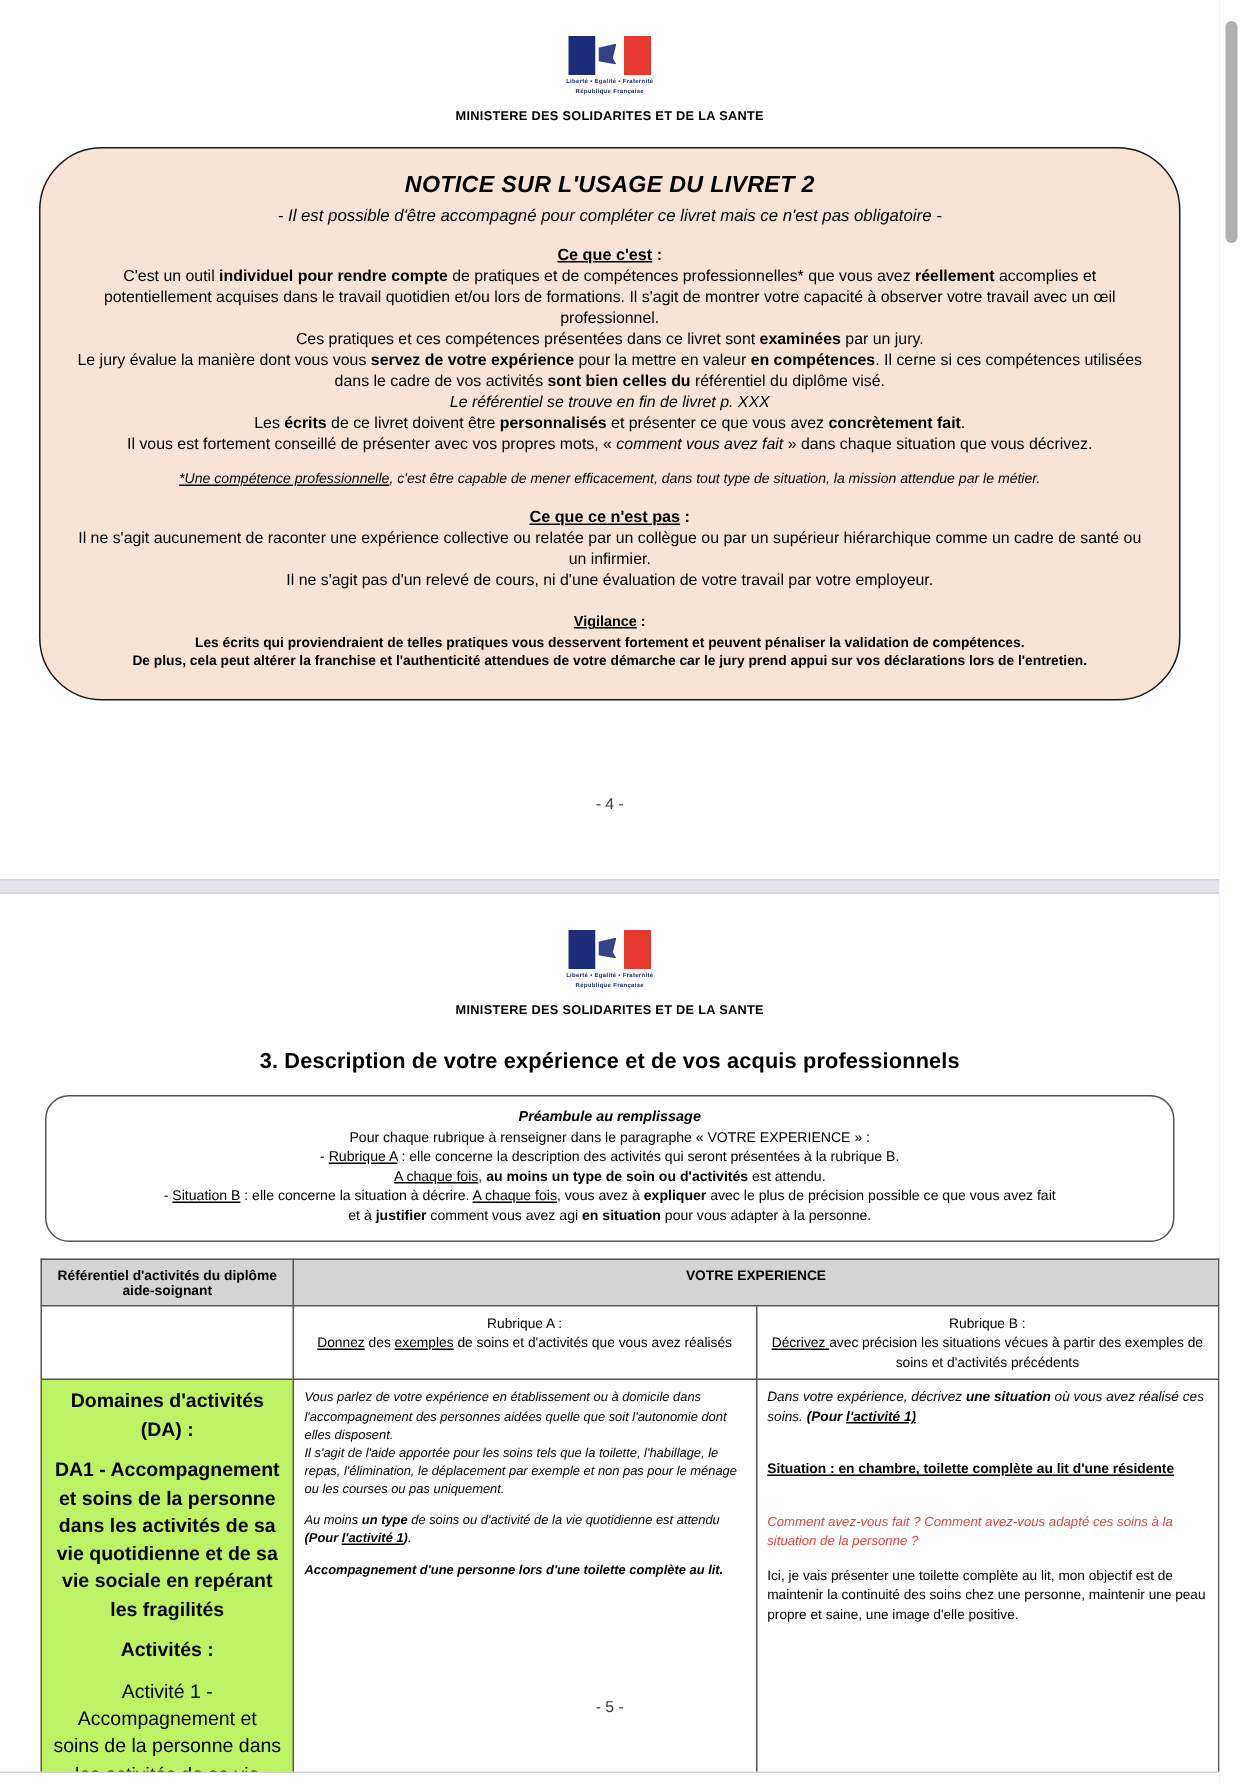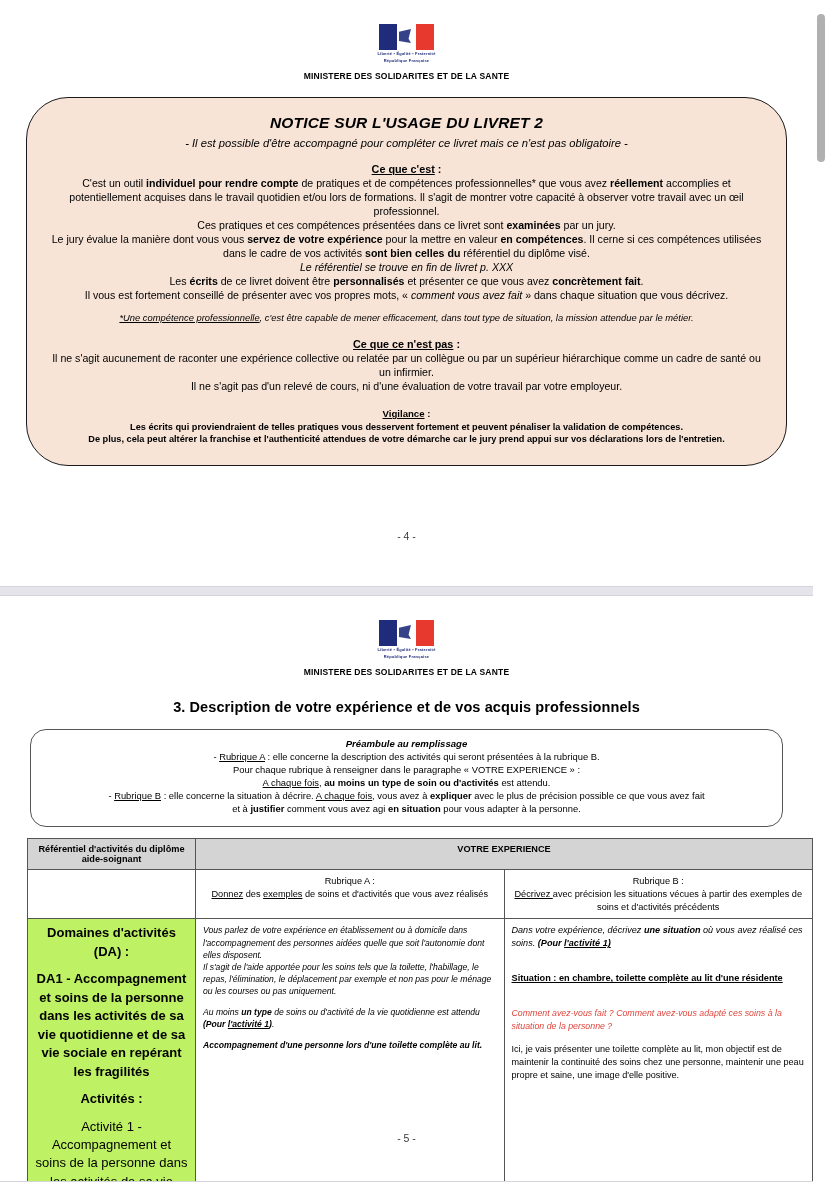--- a/index.html
+++ b/index.html
@@ -317,24 +317,24 @@
           <div class="devise">Liberté • Égalité • Fraternité</div>
           <div class="devise">République Française</div>
         </div>
         <div class="ministry-name">MINISTERE DES SOLIDARITES ET DE LA SANTE</div>
       </div>
 
       <div class="section-title">3. Description de votre expérience et de vos acquis professionnels</div>
 
       <div class="preamble-box">
         <div class="preamble-title">Préambule au remplissage</div>
+        <div class="preamble-line">Pour chaque rubrique à renseigner dans le paragraphe « VOTRE EXPERIENCE » :</div>
         <div class="preamble-line">-    <u>Rubrique A</u> : elle concerne la description des activités qui seront présentées à la rubrique B.</div>
-        <div class="preamble-line">Pour chaque rubrique à renseigner dans le paragraphe « VOTRE EXPERIENCE » :</div>
         <div class="preamble-line"><u>A chaque fois</u>, <b>au moins un type de soin ou d'activités</b> est attendu.</div>
-        <div class="preamble-line">-    <u>Rubrique B</u> : elle concerne la situation à décrire. <u>A chaque fois</u>, vous avez à <b>expliquer</b> avec le plus de précision possible ce que vous avez fait</div>
+        <div class="preamble-line">-    <u>Situation B</u> : elle concerne la situation à décrire. <u>A chaque fois</u>, vous avez à <b>expliquer</b> avec le plus de précision possible ce que vous avez fait</div>
         <div class="preamble-line">et à <b>justifier</b> comment vous avez agi <b>en situation</b> pour vous adapter à la personne.</div>
       </div>
 
       <div class="tbl-wrap">
       <table class="exp-table">
         <tbody>
               <tr>
           <td class="th-grey col-ref">Référentiel d'activités du diplôme aide-soignant</td>
           <td class="th-grey" colspan="2">VOTRE EXPERIENCE</td>
         </tr>

